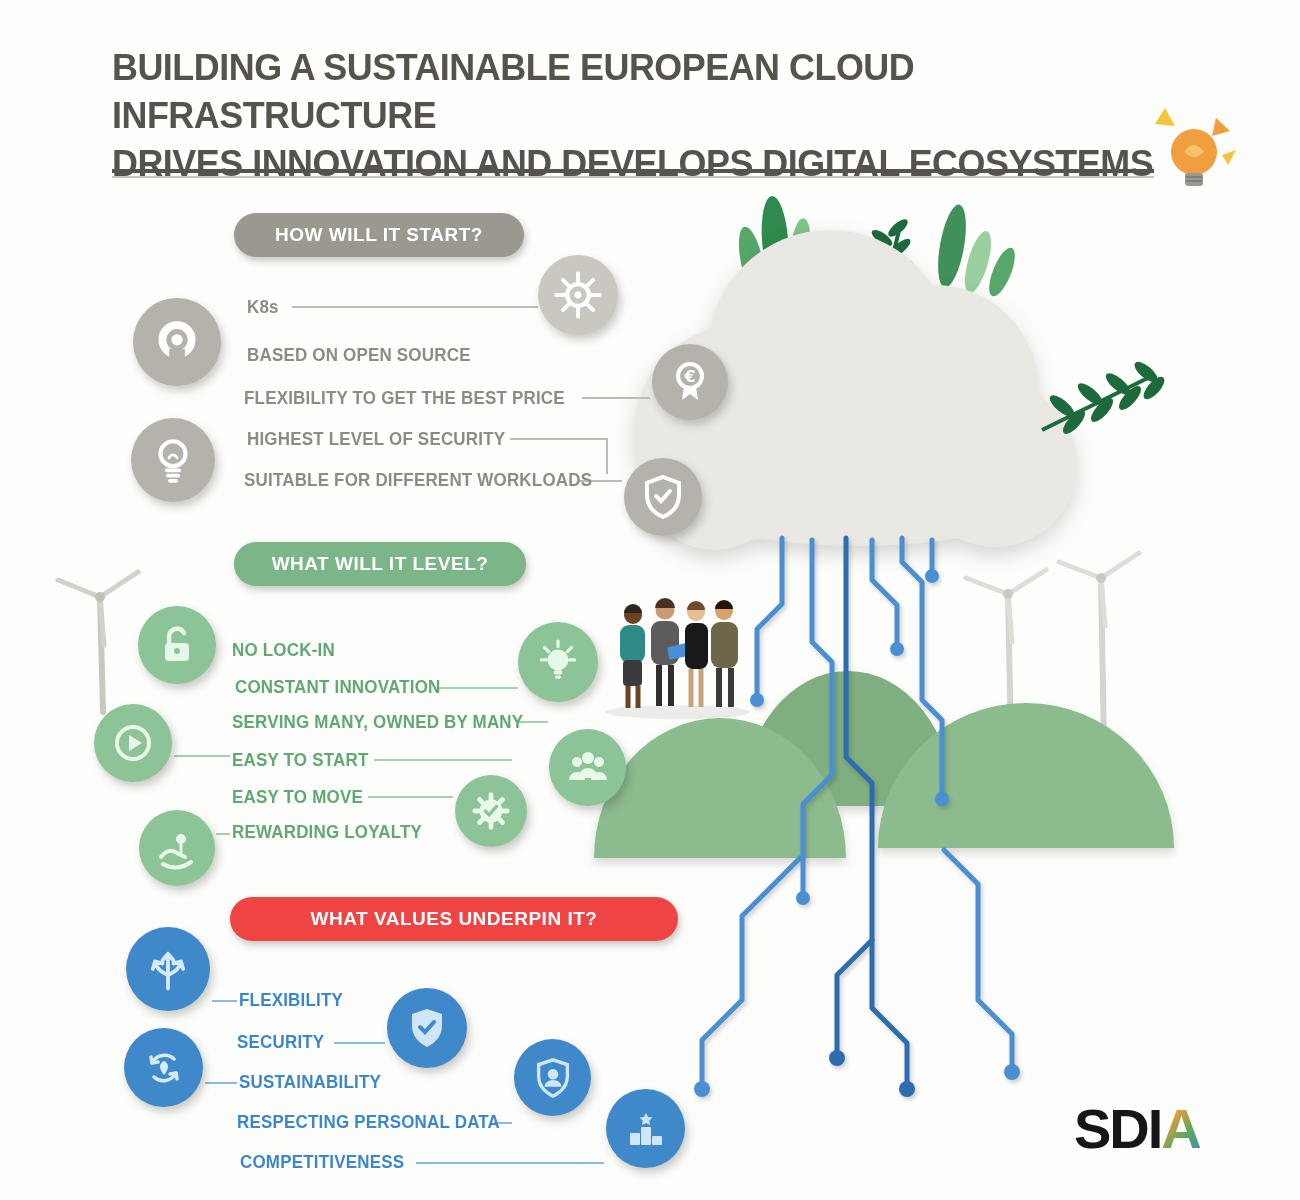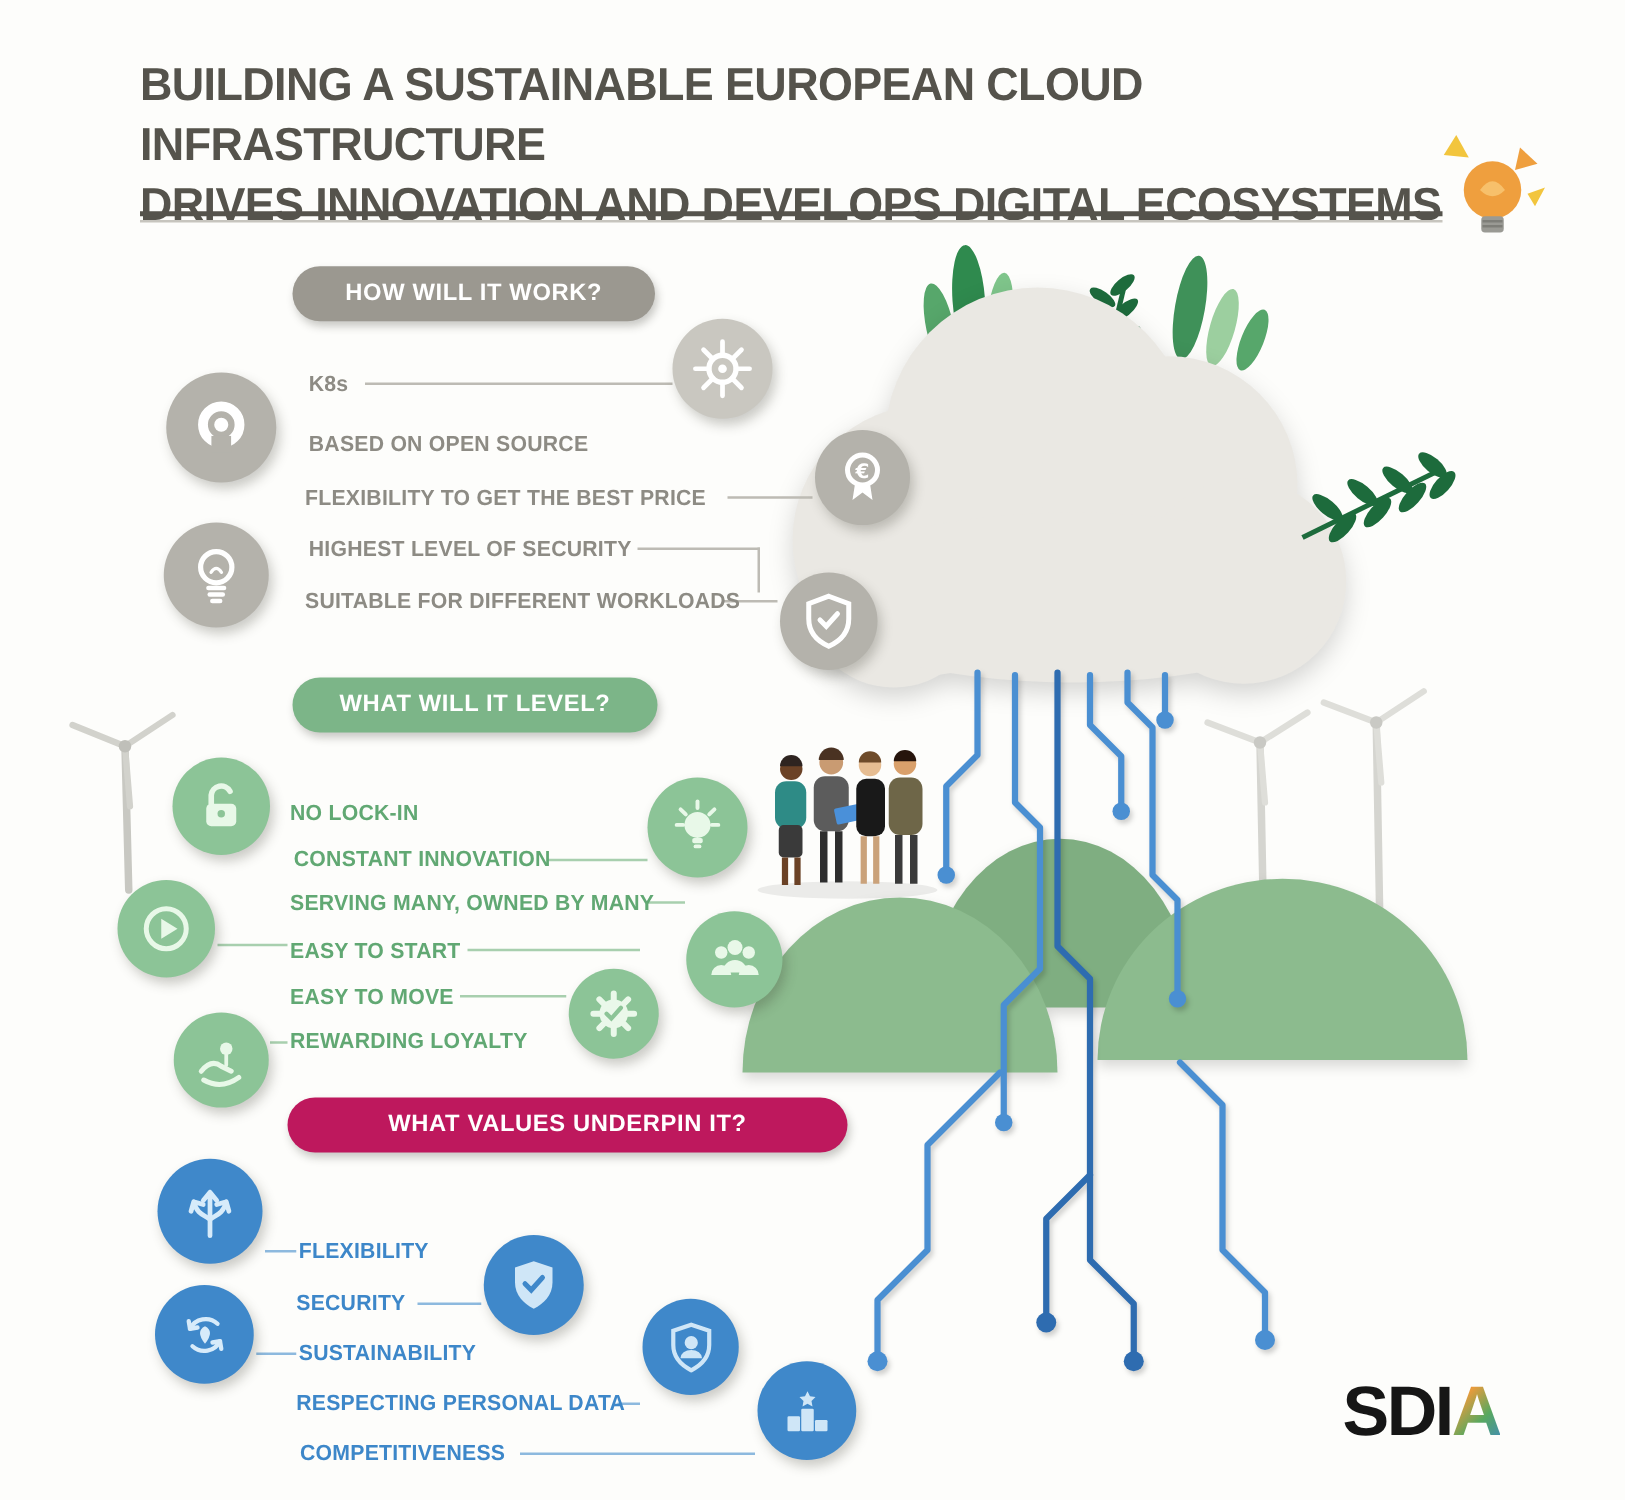--- a/index.html
+++ b/index.html
@@ -20,21 +20,21 @@
   .rule2{left:112px;top:176px;width:1042px;height:2px;background:#c7c5be;z-index:3;}
   
   .badge{
     position:absolute;height:44px;border-radius:22px;z-index:3;
     color:#fff;font-weight:700;font-size:19px;letter-spacing:.5px;
     display:flex;align-items:center;justify-content:center;box-sizing:border-box;
     box-shadow:2px 4px 7px rgba(40,40,30,.25);white-space:nowrap;
   }
   #badge-how{left:234px;top:213px;width:290px;background:#9b9890;}
   #badge-entail{left:234px;top:542px;width:292px;background:#7cb588;}
-  #badge-values{left:230px;top:878px;width:448px;background:#be185d;}
+  #badge-values{left:230px;top:897px;width:448px;background:#ef4444;}
   
   .item{
     position:absolute;font-weight:700;font-size:17.5px;letter-spacing:.2px;
     white-space:nowrap;z-index:3;transform:scaleX(.97);transform-origin:left center;
   }
   .t-gray{color:#8d8b84;}
   .t-green{color:#61a873;}
   .t-blue{color:#3d87c9;}
   
   .conn{position:absolute;height:2px;z-index:2;}
@@ -195,21 +195,21 @@
   </g>
 </svg>
 
 <div id="title" class="abs">
   <div>BUILDING A SUSTAINABLE EUROPEAN CLOUD INFRASTRUCTURE</div>
   <div>DRIVES INNOVATION AND DEVELOPS DIGITAL ECOSYSTEMS</div>
 </div>
 <div class="abs rule"></div>
 <div class="abs rule2"></div>
 
-<div class="badge" id="badge-how">HOW WILL IT WORK?</div>
+<div class="badge" id="badge-how">HOW WILL IT START?</div>
 <div class="badge" id="badge-entail">WHAT WILL IT LEVEL?</div>
 <div class="badge" id="badge-values">WHAT VALUES UNDERPIN IT?</div>
 
 <div class="item t-gray" style="left:247px;top:297px">K8s</div>
 <div class="item t-gray" style="left:247px;top:345px">BASED ON OPEN SOURCE</div>
 <div class="item t-gray" style="left:244px;top:388px">FLEXIBILITY TO GET THE BEST PRICE</div>
 <div class="item t-gray" style="left:247px;top:429px">HIGHEST LEVEL OF SECURITY</div>
 <div class="item t-gray" style="left:244px;top:470px">SUITABLE FOR DIFFERENT WORKLOADS</div>
 
 <div class="item t-green" style="left:232px;top:640px">NO LOCK-IN</div>

